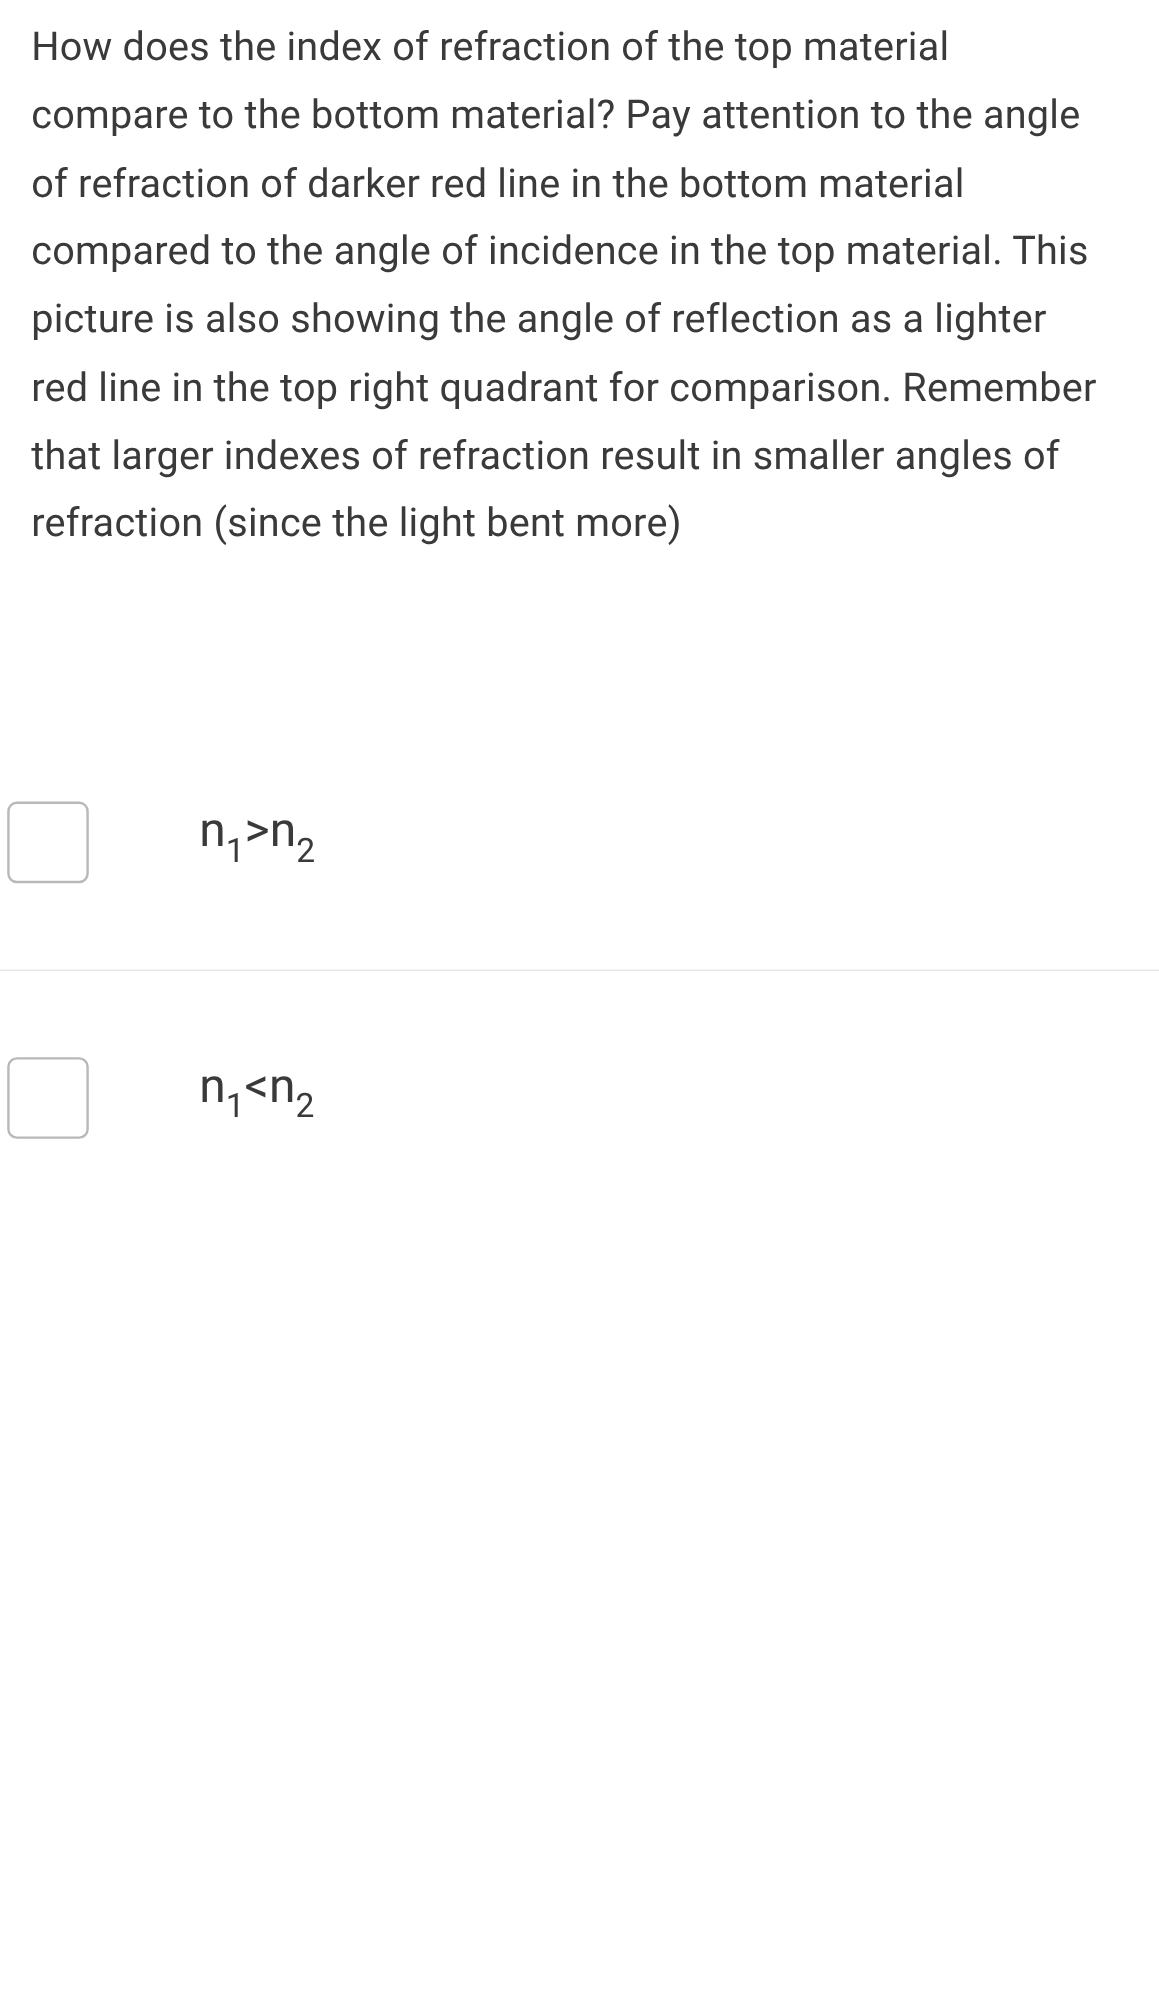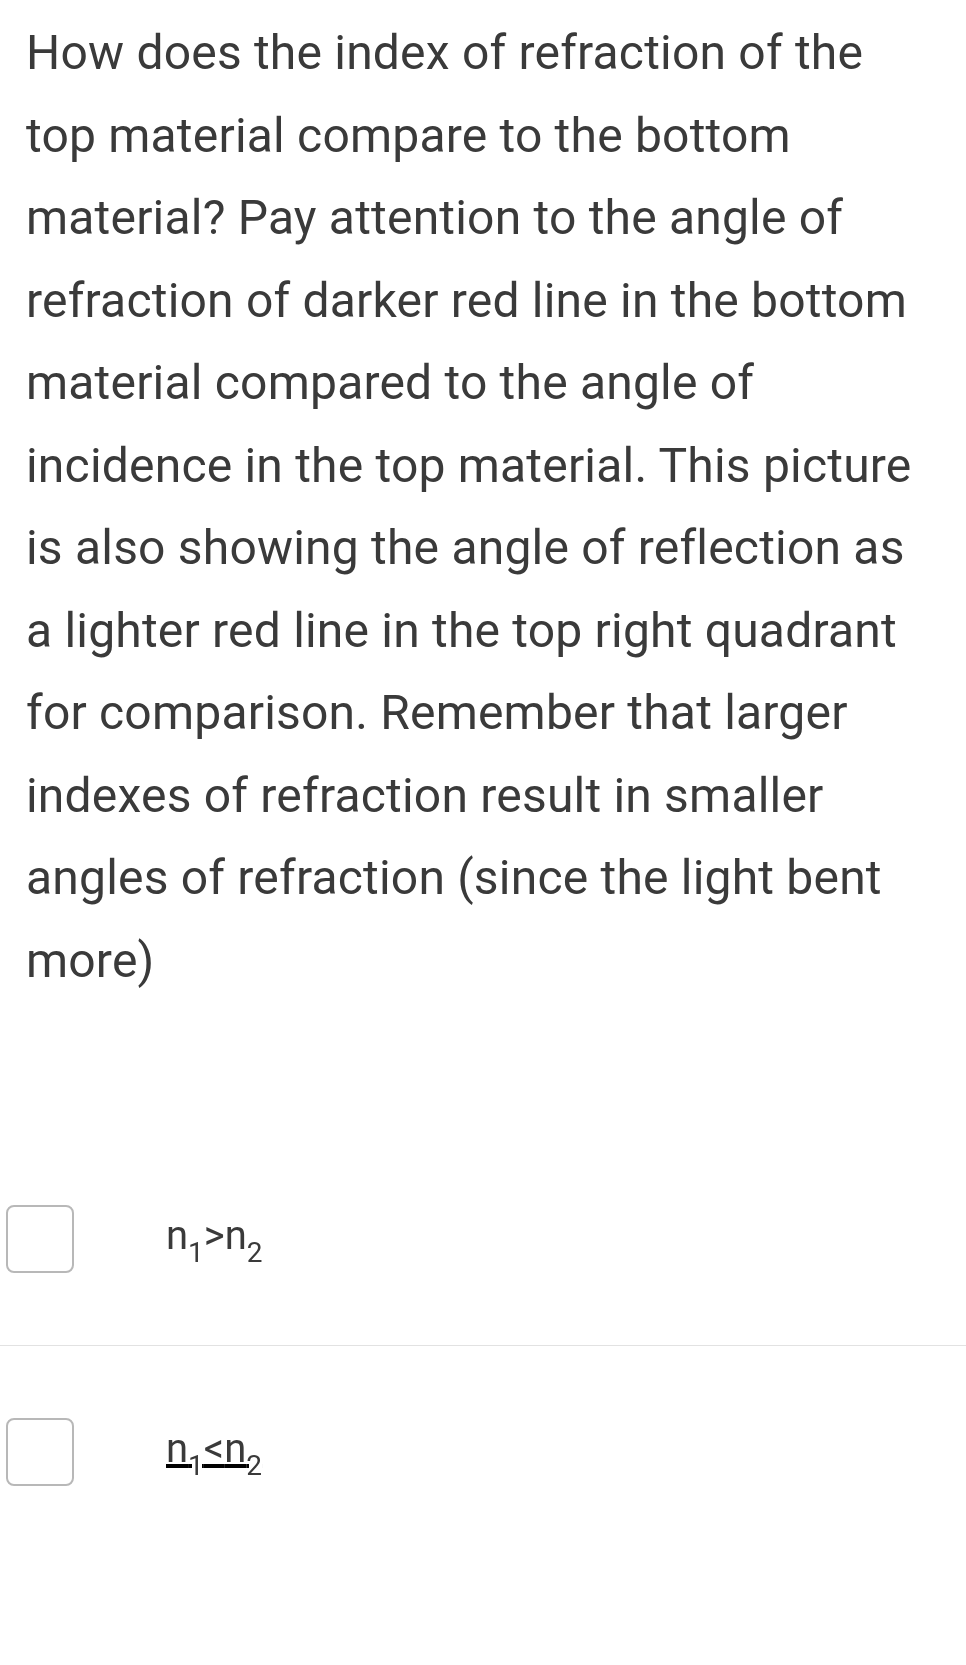--- a/index.html
+++ b/index.html
@@ -7,39 +7,37 @@
       padding: 0;
       box-sizing: border-box;
     }
     body {
       font-family: -apple-system, BlinkMacSystemFont, "Segoe UI", Roboto, Helvetica, Arial, sans-serif;
       background: #ffffff;
       width: 966px;
       padding: 0;
     }
     .question-text {
-      font-size: 48px;
+      font-size: 33px;
       line-height: 1.72;
       color: #3a3a3a;
       padding: 12px 40px 40px 26px;
       font-weight: 400;
       letter-spacing: 0.2px;
     }
     .options {
       margin-top: 90px;
     }
     .option-row {
       display: flex;
-      align-items: center;
       padding: 72px 16px 72px 6px;
       border-bottom: 1px solid #e2e2e2;
     }
     .option-row:last-child {
       border-bottom: none;
-      text-decoration: underline;
     }
     .checkbox {
       width: 68px;
       height: 68px;
       border: 2px solid #b8b8b8;
       border-radius: 8px;
       background: #ffffff;
       cursor: pointer;
       flex-shrink: 0;
     }

